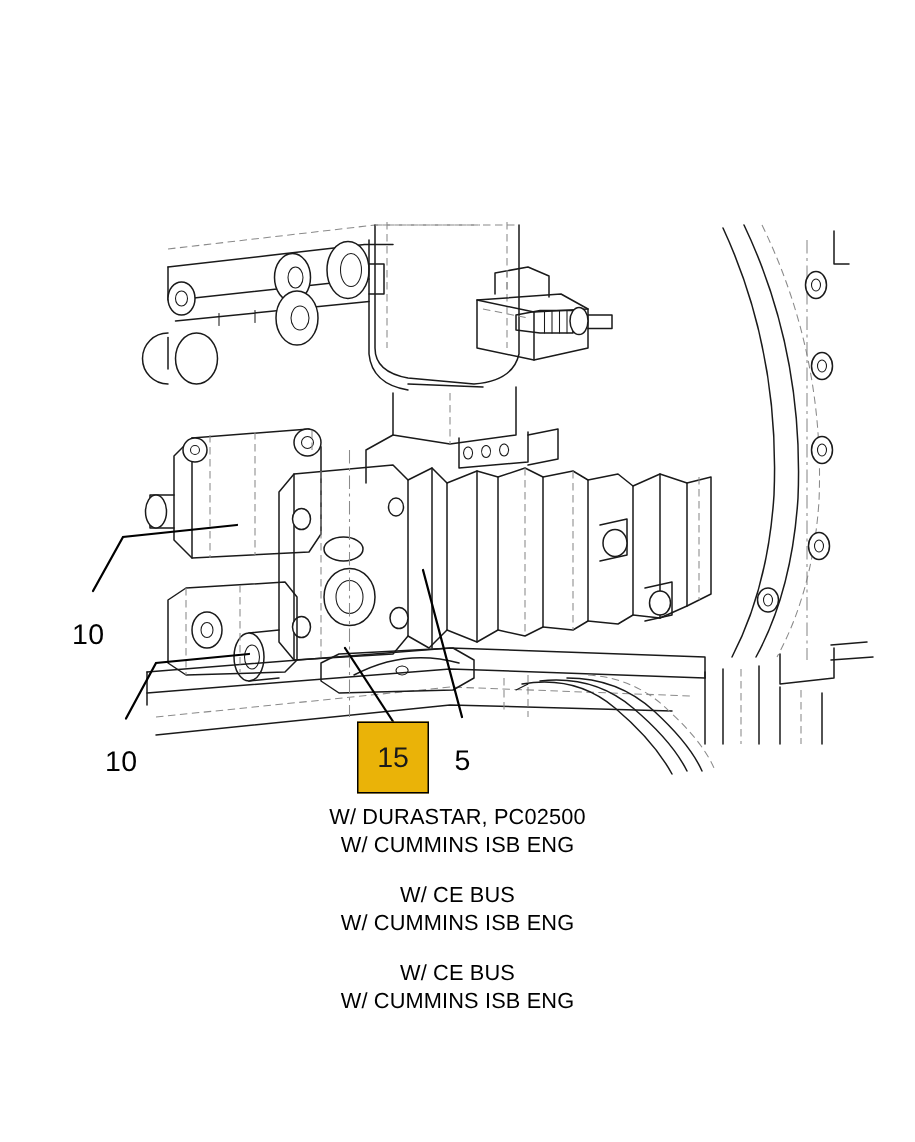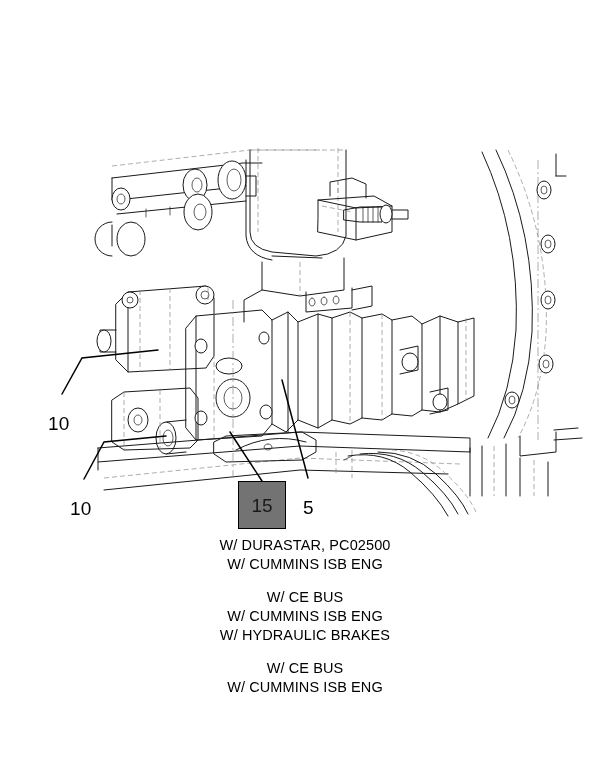--- a/index.html
+++ b/index.html
@@ -316,35 +316,34 @@
       </g>
     </svg>
   </div>
 
   <div class="callout-label" id="callout-10-upper">10</div>
 
   <div class="callout-label" id="callout-10-lower">10</div>
 
   <div class="callout-label" id="callout-5">5</div>
 
-  <div id="highlight-15" style="background: #737373; border-color: rgb(0, 0, 0);">
+  <div id="highlight-15" style="background: #eab308; border-color: rgb(0, 0, 0);">
     <span class="hl-text" style="color: rgb(26, 26, 26);">15</span>
   </div>
 
   <div id="notes">
 
     <div class="note-group">
       <div class="note-line">W/ DURASTAR, PC02500</div>
       <div class="note-line">W/ CUMMINS ISB ENG</div>
     </div>
 
     <div class="note-group">
       <div class="note-line">W/ CE BUS</div>
       <div class="note-line">W/ CUMMINS ISB ENG</div>
-      <div class="note-line">W/ HYDRAULIC BRAKES</div>
     </div>
 
     <div class="note-group">
       <div class="note-line">W/ CE BUS</div>
       <div class="note-line">W/ CUMMINS ISB ENG</div>
     </div>
 
   </div>
 
   <div class="footer-text" id="footer-left"></div>

